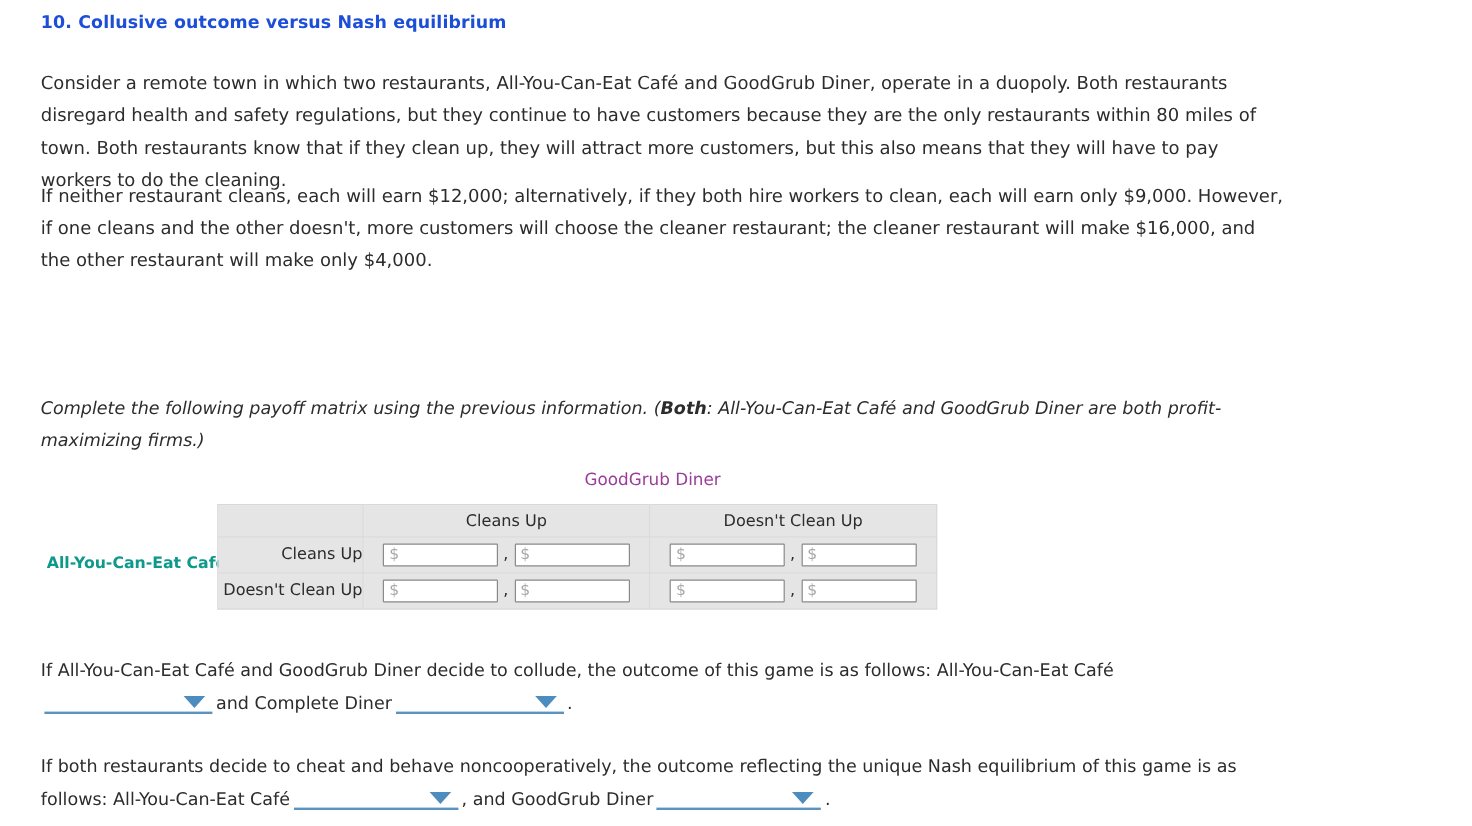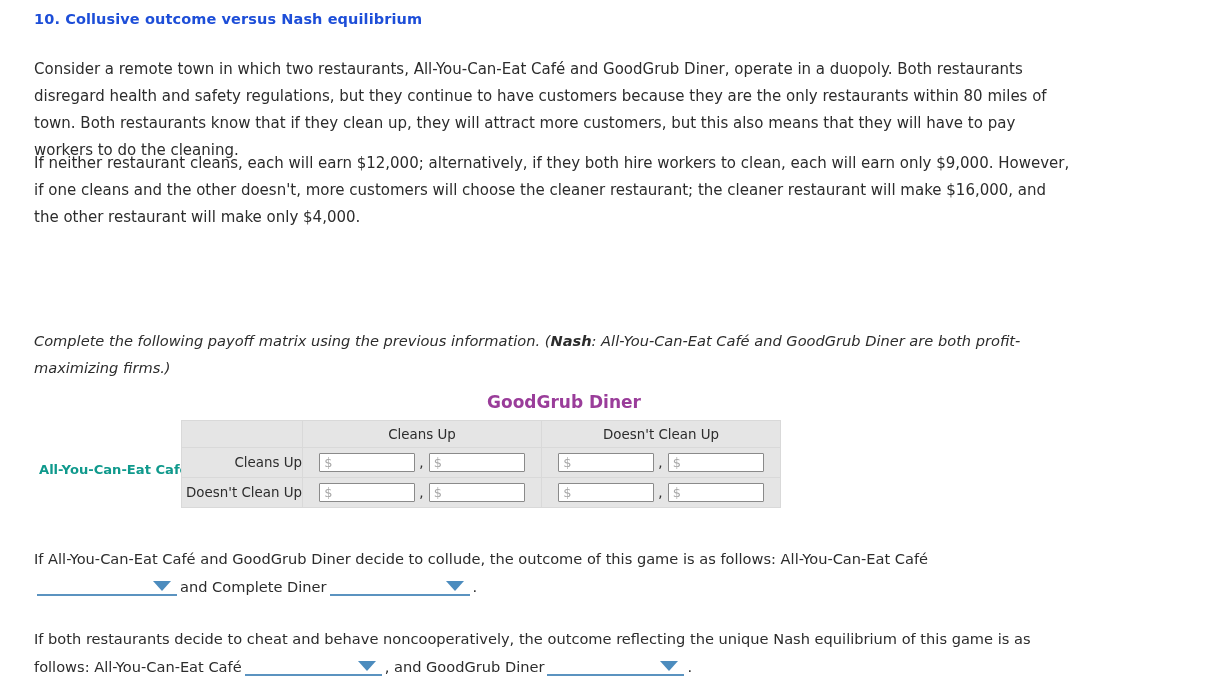--- a/index.html
+++ b/index.html
@@ -63,22 +63,22 @@
     position: absolute;
     left: 0;
     top: 392px;
     width: 800px;
     height: 125px;
   }
   .col-player {
     position: absolute;
     left: 487px;
     top: 0px;
-    font-size: 17px;
-    font-weight: bold;
+    font-size: 14px;
+    font-weight: normal;
     color: #9a3d9a;
     white-space: nowrap;
   }
   .row-player {
     position: absolute;
     left: 39px;
     top: 70px;
     font-size: 13.1px;
     font-weight: bold;
     color: #0f998c;
@@ -189,21 +189,21 @@
 </head>
 <body>
 
 <div class="page">
 
   <div class="q-title">10. Collusive outcome versus Nash equilibrium</div>
 
   <div class="para" id="para1">Consider a remote town in which two restaurants, All-You-Can-Eat Café and GoodGrub Diner, operate in a duopoly. Both restaurants disregard health and safety regulations, but they continue to have customers because they are the only restaurants within 80 miles of town. Both restaurants know that if they clean up, they will attract more customers, but this also means that they will have to pay workers to do the cleaning.</div>
   <div class="para" id="para2">If neither restaurant cleans, each will earn $12,000; alternatively, if they both hire workers to clean, each will earn only $9,000. However, if one cleans and the other doesn't, more customers will choose the cleaner restaurant; the cleaner restaurant will make $16,000, and the other restaurant will make only $4,000.</div>
 
-  <div class="instr"><span>Complete the following payoff matrix using the previous information. (</span><b>Nash</b><span>: All-You-Can-Eat Café and GoodGrub Diner are both profit-maximizing firms.)</span></div>
+  <div class="instr"><span>Complete the following payoff matrix using the previous information. (</span><b>Both</b><span>: All-You-Can-Eat Café and GoodGrub Diner are both profit-maximizing firms.)</span></div>
 
   <div class="matrix-wrap">
 
     <div class="col-player">GoodGrub Diner</div>
     <div class="row-player">All-You-Can-Eat Café</div>
 
     <table class="payoff">
       <tbody>
           <tr>
         <td class="corner"></td>

